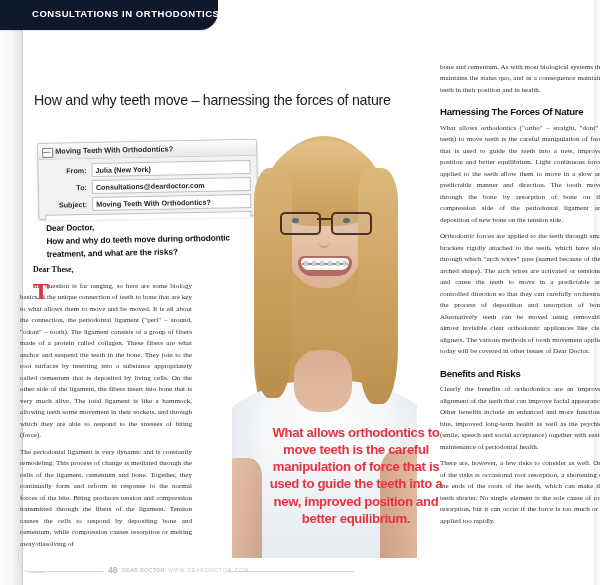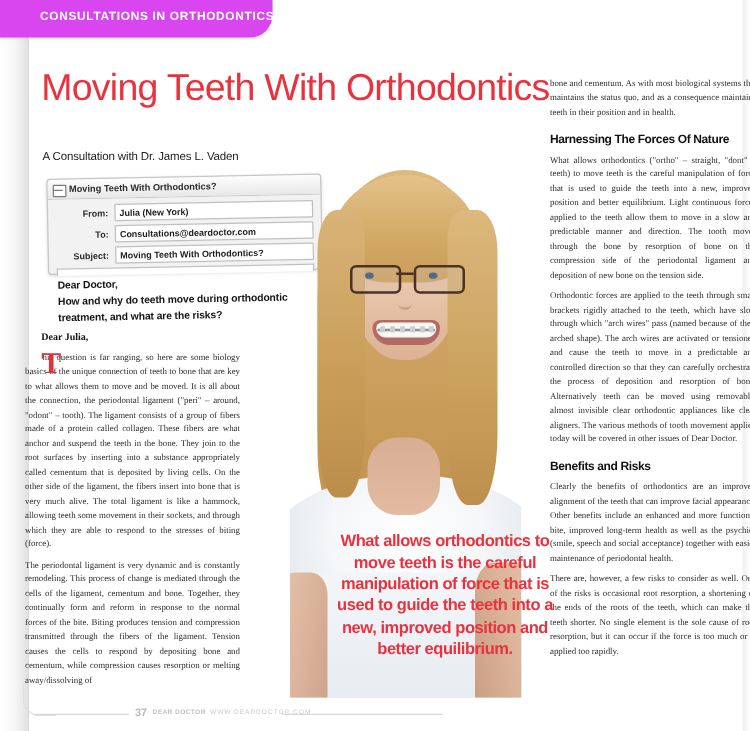--- a/index.html
+++ b/index.html
@@ -23,21 +23,21 @@
     background:#cfcfcf;
   }
   .right-edge{
     position:absolute;right:0;top:0;width:6px;height:585px;
     background:linear-gradient(90deg,#efefef 0%,#ffffff 100%);
   }
 
   
   .banner{
     position:absolute;left:0;top:0;height:30px;width:218px;
-    background:#d946ef;
+    background:#0f172a;
     border-bottom-right-radius:18px;
     box-shadow:0 1px 2px rgba(0,0,0,.10);
     z-index:20;
   }
   .banner-label{
     position:absolute;left:32px;top:8px;
     color:#ffffff;font-size:9.5px;font-weight:bold;
     letter-spacing:.55px;white-space:nowrap;
   }
 
@@ -294,22 +294,21 @@
 <div class="page">
 
   <div class="left-gutter"></div>
   <div class="spine-line"></div>
   <div class="right-edge"></div>
 
   <div class="banner">
     <div class="banner-label">CONSULTATIONS IN ORTHODONTICS</div>
   </div>
 
-  <div class="headline">Moving Teeth With Orthodontics</div>
-  <div class="byline">A Consultation with Dr. James L. Vaden</div>
+  <div class="subhead">How and why teeth move – harnessing the forces of nature</div>
 
   <div class="mail">
     <div class="mail-title">
       <span class="mail-title-icon"></span>
       <span class="mail-title-text">Moving Teeth With Orthodontics?</span>
     </div>
 
     <div class="mail-row" style="top:20px;">
       <span class="lbl">From:</span>
       <span class="fld">
@@ -333,21 +332,21 @@
 
     <div class="mail-body"></div>
   </div>
 
   <div class="question">
     <p>Dear Doctor,</p>
     <p>How and why do teeth move during orthodontic</p>
     <p>treatment, and what are the risks?</p>
   </div>
 
-  <div class="saluteline">Dear Julia,</div>
+  <div class="saluteline">Dear These,</div>
   <div class="dropcap">T</div>
 
   <div class="col" id="col-left">
       <p style="text-indent: 14px; margin-top: 16px;">his question is far ranging, so here are some biology basics of the unique connection of teeth to bone that are key to what allows them to move and be moved. It is all about the connection, the periodontal ligament ("peri" – around, "odont" – tooth). The ligament consists of a group of fibers made of a protein called collagen. These fibers are what anchor and suspend the teeth in the bone. They join to the root surfaces by inserting into a substance appropriately called cementum that is deposited by living cells. On the other side of the ligament, the fibers insert into bone that is very much alive. The total ligament is like a hammock, allowing teeth some movement in their sockets, and through which they are able to respond to the stresses of biting (force).</p>
       <p>The periodontal ligament is very dynamic and is constantly remodeling. This process of change is mediated through the cells of the ligament, cementum and bone. Together, they continually form and reform in response to the normal forces of the bite. Biting produces tension and compression transmitted through the fibers of the ligament. Tension causes the cells to respond by depositing bone and cementum, while compression causes resorption or melting away/dissolving of</p>
     </div>
 
   <div class="col" id="col-right">
       <p>bone and cementum. As with most biological systems this maintains the status quo, and as a consequence maintains teeth in their position and in health.</p>
       <h3 class="sec">Harnessing The Forces Of Nature</h3>
@@ -388,17 +387,17 @@
       <div class="ph-eye l"></div>
       <div class="ph-eye r"></div>
     </div>
   </div>
 
   <div class="pullquote">What allows orthodontics to move teeth is the careful manipulation of force that is used to guide the teeth into a new, improved position and better equilibrium.</div>
 
   <div class="footer-curve"></div>
   <div class="footer-rule-l"></div>
   <div class="footer-rule-r"></div>
-  <div class="folio">37</div>
+  <div class="folio">48</div>
   <div class="footer-brand">DEAR DOCTOR</div>
   <div class="footer-url">WWW.DEARDOCTOR.COM</div>
 
 </div>
 
 </body></html>

